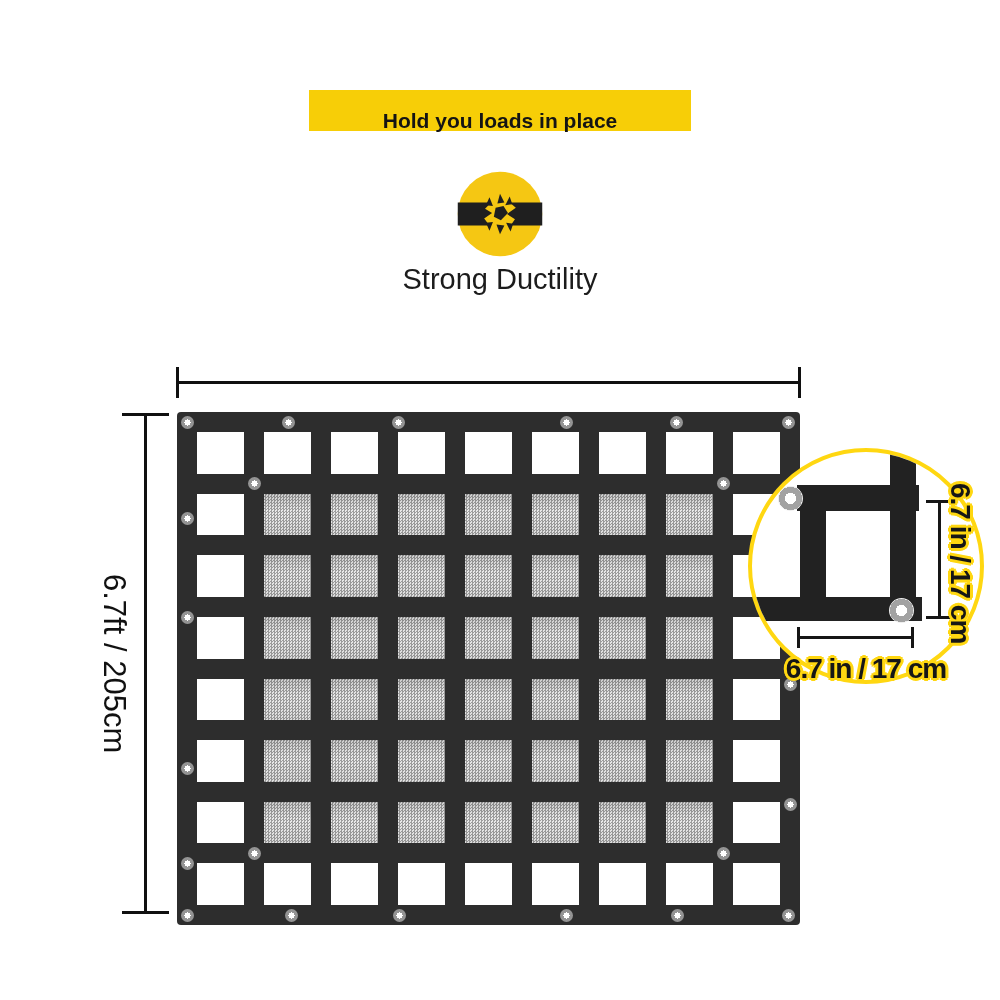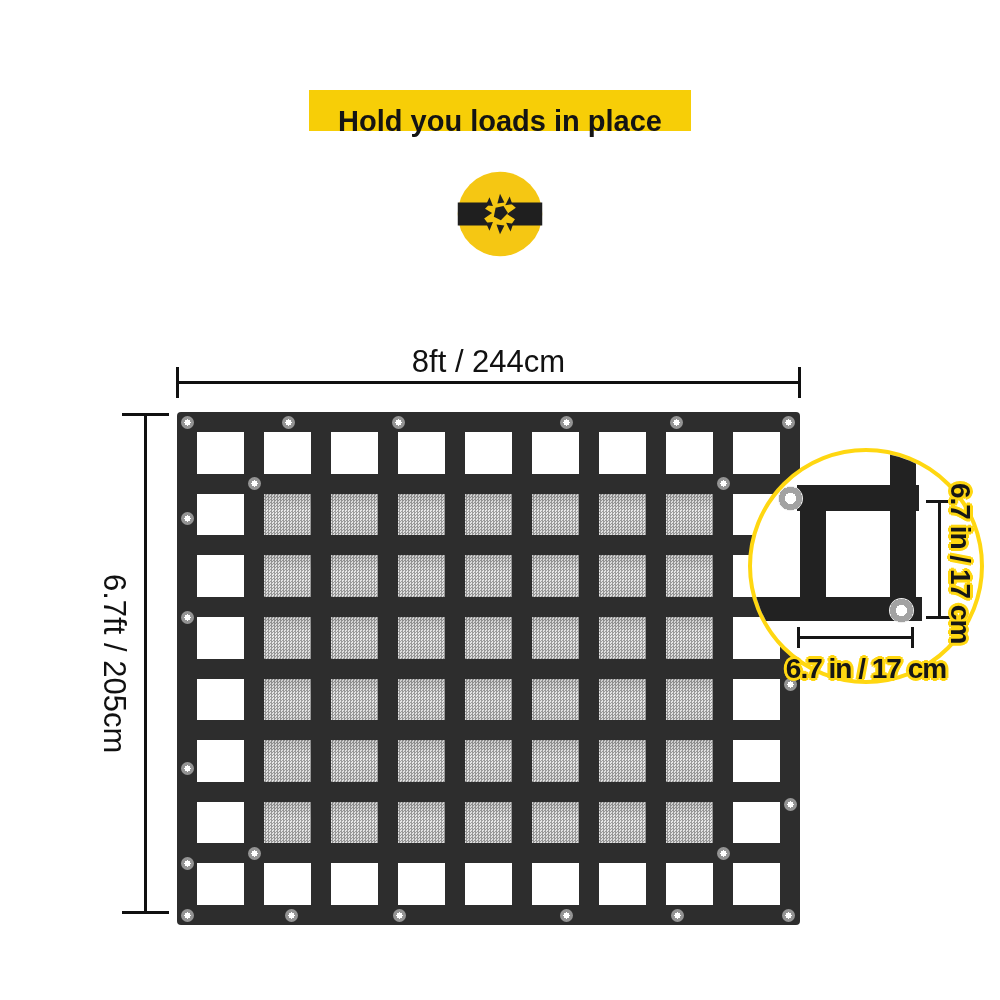--- a/index.html
+++ b/index.html
@@ -13,21 +13,21 @@
   
   .title{
     position:absolute;left:0;top:24px;width:1000px;text-align:center;
     font-size:48px;font-weight:900;letter-spacing:0px;color:#161616;line-height:1.05;
   }
   .title .squeeze{display:inline-block;transform:scaleX(.78);transform-origin:center;}
   .banner{
     position:absolute;left:309px;top:90px;width:382px;height:41px;
     display:flex;align-items:center;justify-content:center;
   }
-  .banner span{font-size:29px;font-weight:700;color:#141414;margin-top:21px;}
+  .banner span{font-size:21px;font-weight:700;color:#141414;margin-top:21px;}
 
   
   .feature-icon{position:absolute;left:456px;top:170px;width:88px;height:88px;}
   .feature-label{
     position:absolute;left:0;top:263px;width:1000px;text-align:center;
     font-size:29px;color:#1c1c1c;
   }
 
   
   .dim{background:#101010;}
@@ -103,22 +103,22 @@
 
       <polygon fill="#1f1f1f" points="45,43 54,41 59,49 51,57 43,53"></polygon>
       <polygon fill="#1f1f1f" points="38,31 42,41 34,40"></polygon>
       <polygon fill="#1f1f1f" points="50,27 47,38 55,37"></polygon>
       <polygon fill="#1f1f1f" points="61,30 56,40 64,39"></polygon>
       <polygon fill="#1f1f1f" points="38,69 42,59 34,60"></polygon>
       <polygon fill="#1f1f1f" points="50,73 46,62 55,63"></polygon>
       <polygon fill="#1f1f1f" points="62,70 57,60 65,61"></polygon>
     </svg>
   </div>
-
-  <div class="abs dim-label w-label">8ft / 244cm</div>
+  <div class="feature-label">Strong Ductility</div>
+
   <div class="abs dim w-line"></div>
   <div class="abs dim w-cap" style="left:176px;"></div>
   <div class="abs dim w-cap" style="left:798px;"></div>
 
   <div class="abs dim-label h-label">6.7ft / 205cm</div>
   <div class="abs dim h-line"></div>
   <div class="abs dim h-cap" style="top:413px;"></div>
   <div class="abs dim h-cap" style="top:911px;"></div>
 
   <div class="net" id="net" style="background-color: rgb(45, 45, 45);">

